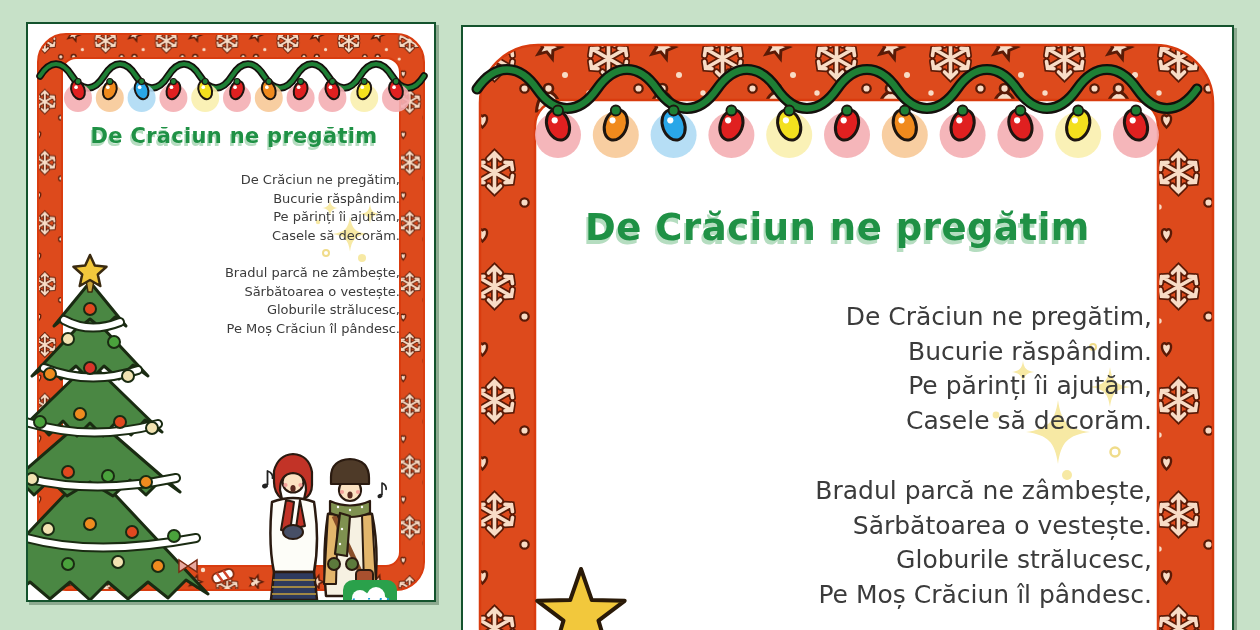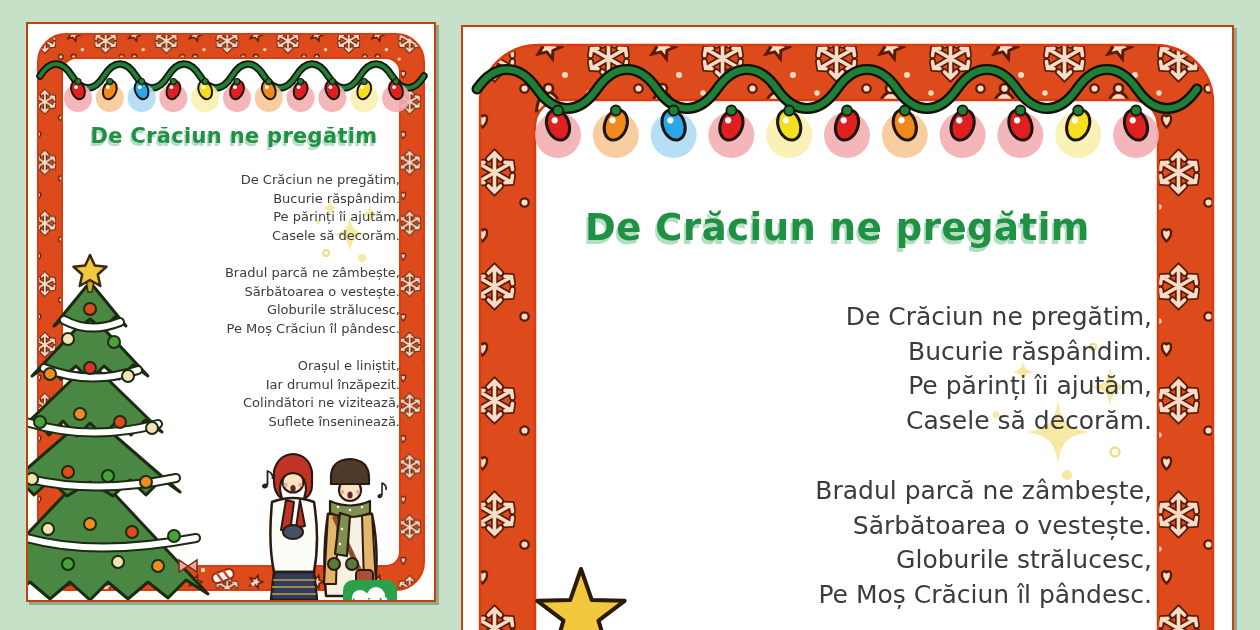--- a/index.html
+++ b/index.html
@@ -1,18 +1,18 @@
 <!DOCTYPE html>
 <html><head>
 <meta charset="utf-8">
 <style>
   html,body{margin:0;padding:0;background:#c7e1c8;}
   #canvas{position:relative;width:1260px;height:630px;background:#c7e1c8;overflow:hidden;
           font-family:"DejaVu Sans",sans-serif;}
-  .sheet{position:absolute;background:#fff;border:2px solid #c2410c;overflow:hidden;
+  .sheet{position:absolute;background:#fff;border:2px solid #14532d;overflow:hidden;
          box-shadow:3px 3px 0 rgba(34,70,40,.35);}
   #pageL{left:26px;top:22px;width:406px;height:576px;}
   #pageR{left:461px;top:25px;width:769px;height:620px;}
   .frame{position:absolute;left:0;top:0;width:100%;height:100%;}
   .title{position:absolute;text-align:center;font-weight:bold;color:#1f9145;}
   #pageL .title{left:30px;right:24px;top:100px;font-size:21px;letter-spacing:.3px;
                 text-shadow:-1.5px 2.5px 0 #b5ddc0;}
   #pageR .title{left:40px;right:60px;top:179px;font-size:37px;letter-spacing:.5px;
                 text-shadow:-2px 4px 0 #b5ddc0;}
   .poem{position:absolute;text-align:right;color:#3b3b3b;}
@@ -234,26 +234,20 @@
         <div>Bucurie răspândim.</div>
         <div>Pe părinți îi ajutăm,</div>
         <div>Casele să decorăm.</div>
       </div>
       <div class="stanza">
         <div>Bradul parcă ne zâmbește,</div>
         <div>Sărbătoarea o vestește.</div>
         <div>Globurile strălucesc,</div>
         <div>Pe Moș Crăciun îl pândesc.</div>
       </div>
-      <div class="stanza">
-        <div>Orașul e liniștit,</div>
-        <div>Iar drumul înzăpezit.</div>
-        <div>Colindători ne vizitează,</div>
-        <div>Suflete înseninează.</div>
-      </div>
     </div>
 
     <div class="logo">
       <svg width="54" height="46">
         <ellipse cx="27" cy="24" rx="20" ry="11" fill="#fff"></ellipse>
         <circle cx="17" cy="18" r="8" fill="#fff"></circle>
         <circle cx="33" cy="16" r="9" fill="#fff"></circle>
       </svg>
       <div class="lbl">twinkl</div>
     </div>

